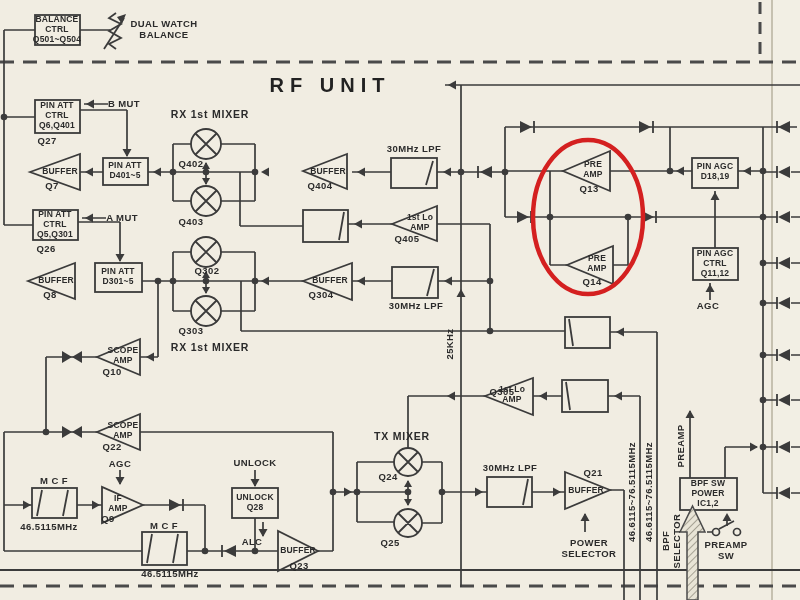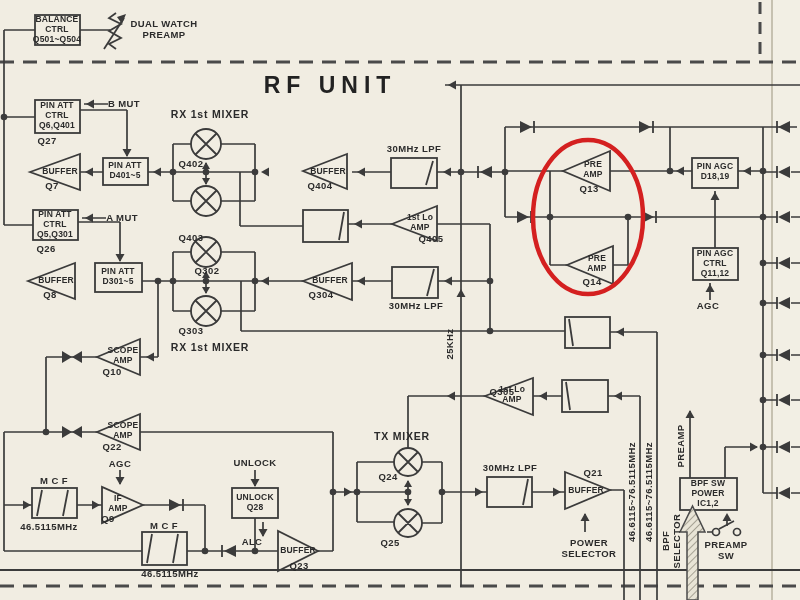--- a/index.html
+++ b/index.html
@@ -4,21 +4,21 @@
 <style>
   html,body{margin:0;padding:0;}
   #stage{position:relative;width:800px;height:600px;background:#f1ede2;overflow:hidden;
          font-family:"Liberation Sans",sans-serif;}
   svg{position:absolute;left:0;top:0;}
   .lbl{position:absolute;transform:translate(-50%,-50%);
        font:bold 9.5px "Liberation Sans",sans-serif;color:#2b2b2b;
        white-space:pre-line;text-align:center;line-height:10.5px;letter-spacing:.4px;}
   .fs8{font-size:8.5px;line-height:9.8px;letter-spacing:.2px;}
   .fs10{font-size:10.5px;letter-spacing:.8px;}
-  .title{font-size:23px;letter-spacing:6px;line-height:22px;color:#222;}
+  .title{font-size:20px;letter-spacing:6px;line-height:22px;color:#222;}
   .rot{transform:translate(-50%,-50%) rotate(-90deg);white-space:nowrap;}
 </style>
 </head>
 <body>
 
 <div id="stage">
 
 <svg width="800" height="600" viewBox="0 0 800 600">
   <defs>
     <pattern id="hatch" width="5" height="5" patternUnits="userSpaceOnUse" patternTransform="rotate(45)">
@@ -286,21 +286,21 @@
 
   <ellipse cx="588" cy="217" rx="55" ry="77" fill="none" stroke-width="4.5" stroke="#d42020"></ellipse>
 </svg>
 
 <div class="lbl title" style="left:330px;top:85px">RF UNIT</div>
 
 <div class="lbl fs8" style="left:57px;top:30px">BALANCE
 CTRL
 Q501~Q504</div>
 <div class="lbl" style="left:164px;top:29px">DUAL WATCH
-PREAMP</div>
+BALANCE</div>
 <div class="lbl" style="left:124px;top:104px">B MUT</div>
 <div class="lbl" style="left:122px;top:218px">A MUT</div>
 <div class="lbl fs8" style="left:57px;top:116px">PIN ATT
 CTRL
 Q6,Q401</div>
 <div class="lbl" style="left:47px;top:141px">Q27</div>
 <div class="lbl fs8" style="left:125px;top:171px">PIN ATT
 D401~5</div>
 <div class="lbl fs8" style="left:60px;top:172px">BUFFER</div>
 <div class="lbl" style="left:52px;top:186px">Q7</div>
@@ -308,31 +308,31 @@
 CTRL
 Q5,Q301</div>
 <div class="lbl" style="left:46px;top:249px">Q26</div>
 <div class="lbl fs8" style="left:118px;top:277px">PIN ATT
 D301~5</div>
 <div class="lbl fs8" style="left:56px;top:281px">BUFFER</div>
 <div class="lbl" style="left:50px;top:295px">Q8</div>
 
 <div class="lbl fs10" style="left:210px;top:114px">RX 1st MIXER</div>
 <div class="lbl" style="left:191px;top:164px">Q402</div>
-<div class="lbl" style="left:191px;top:238px">Q403</div>
+<div class="lbl" style="left:191px;top:222px">Q403</div>
 <div class="lbl" style="left:207px;top:271px">Q302</div>
 <div class="lbl" style="left:191px;top:331px">Q303</div>
 <div class="lbl fs10" style="left:210px;top:347px">RX 1st MIXER</div>
 
 <div class="lbl fs8" style="left:328px;top:172px">BUFFER</div>
 <div class="lbl" style="left:320px;top:186px">Q404</div>
 <div class="lbl" style="left:414px;top:149px">30MHz LPF</div>
 <div class="lbl fs8" style="left:420px;top:223px">1st Lo
 AMP</div>
-<div class="lbl" style="left:431px;top:239px">Q405</div>
+<div class="lbl" style="left:407px;top:239px">Q405</div>
 <div class="lbl fs8" style="left:330px;top:281px">BUFFER</div>
 <div class="lbl" style="left:321px;top:295px">Q304</div>
 <div class="lbl" style="left:416px;top:306px">30MHz LPF</div>
 
 <div class="lbl fs8" style="left:593px;top:170px">PRE
 AMP</div>
 <div class="lbl" style="left:589px;top:189px">Q13</div>
 <div class="lbl fs8" style="left:597px;top:264px">PRE
 AMP</div>
 <div class="lbl" style="left:592px;top:282px">Q14</div>

